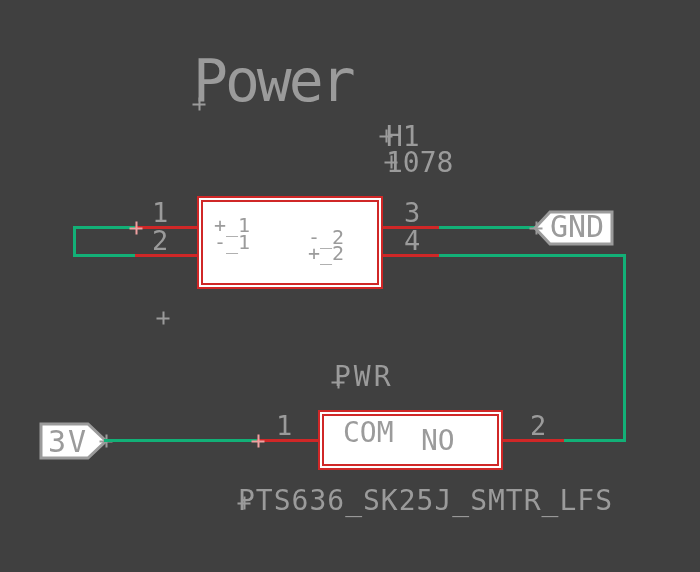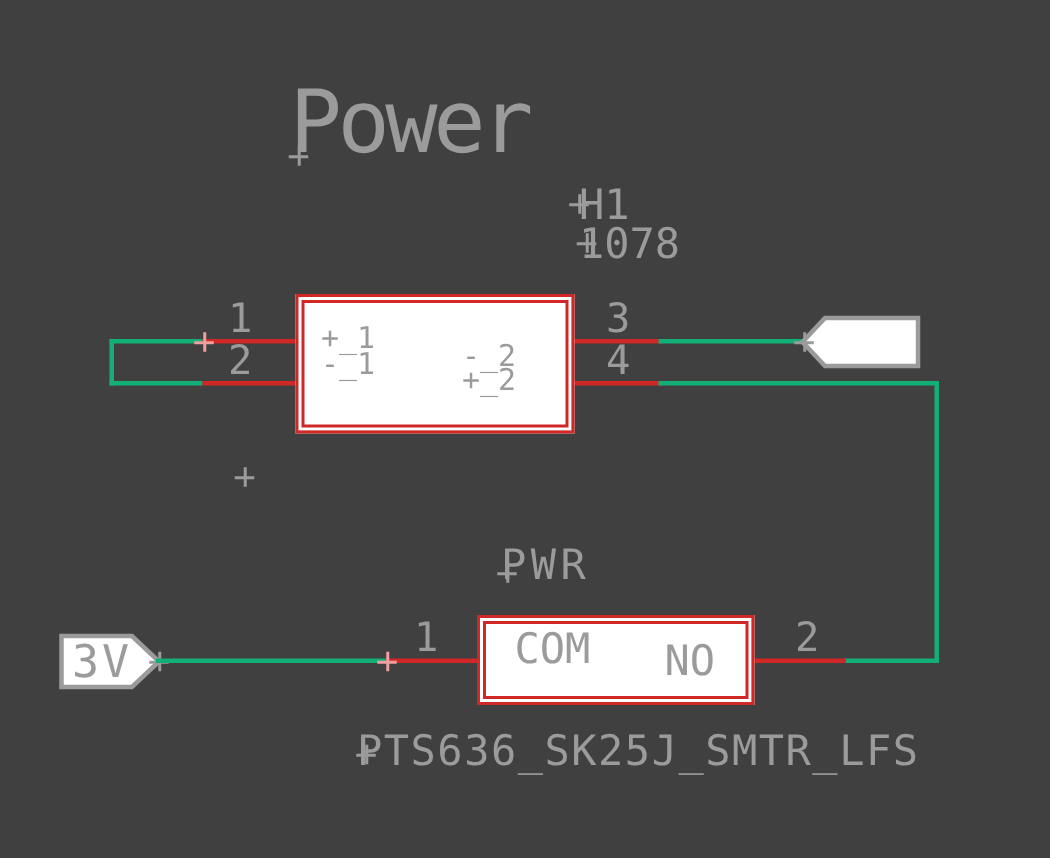--- a/index.html
+++ b/index.html
@@ -67,20 +67,21 @@
   <div class="t lbl26" style="left:308px;top:215px;margin-top:12px;">-_2</div>
   <div class="t lbl26" style="left:214px;top:232px;">-_1</div>
   <div class="t lbl26" style="left:308px;top:243px;">+_2</div>
 
   <div class="cross" style="left:163px;top:318px;"></div>
 
   <div class="wire h" style="left:439px;top:226px;width:97px;"></div>
   <svg class="flag" style="left:531px;top:207px;" width="84" height="42" viewBox="0 0 84 42">
     <polygon points="4,21 19,5 81,5 81,37 19,37"></polygon>
   </svg>
+  <div class="t lbl30" style="left:550px;top:212px;">GND</div>
   <div class="cross" style="left:536px;top:228px;"></div>
 
   <div class="wire h" style="left:439px;top:254px;width:187px;"></div>
   <div class="wire v" style="left:623px;top:254px;height:188px;"></div>
   <div class="wire h" style="left:563px;top:439px;width:63px;"></div>
 
   <div class="t lbl28" style="left:334px;top:363px;letter-spacing:3px;">PWR</div>
   <div class="cross" style="left:338px;top:382px;"></div>
 
   <svg class="flag" style="left:38px;top:421px;" width="72" height="40" viewBox="0 0 72 40">
@@ -92,18 +93,18 @@
 
   <div class="stub" style="left:257px;top:439px;width:62px;"></div>
   <div class="stub" style="left:501px;top:439px;width:63px;"></div>
   <div class="cross pink" style="left:258px;top:441px;"></div>
 
   <div class="t lbl27" style="left:276px;top:412px;">1</div>
   <div class="t lbl27" style="left:530px;top:412px;">2</div>
 
   <div class="symbol-box" style="left:318px;top:410px;width:181px;height:56px;"></div>
   <div class="t lbl28" style="left:343px;top:419px;">COM</div>
-  <div class="t lbl28" style="left:443px;top:427px;">NO</div>
+  <div class="t lbl28" style="left:421px;top:427px;">NO</div>
 
   <div class="t lbl28" style="left:238px;top:487px;letter-spacing:1px;">PTS636_SK25J_SMTR_LFS</div>
   <div class="cross" style="left:244px;top:503px;"></div>
 
 </div>
 
 </body></html>

